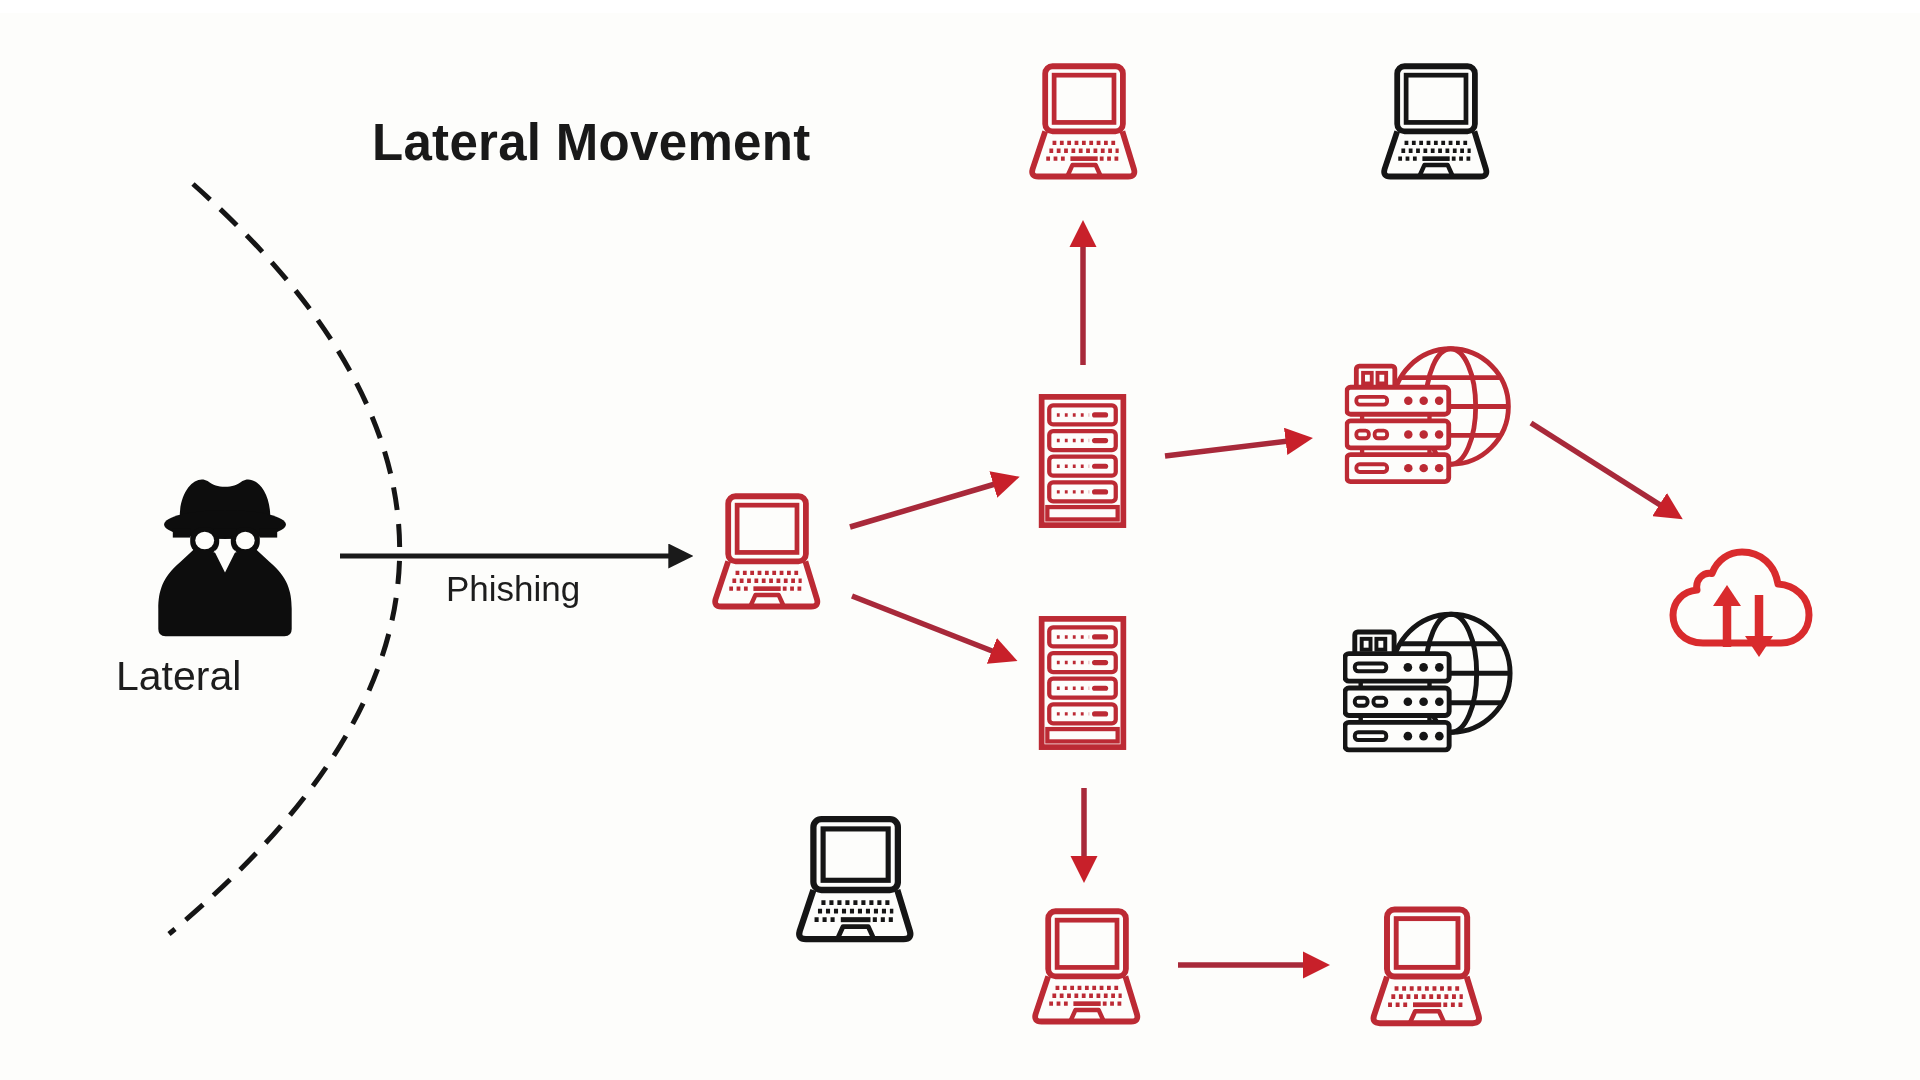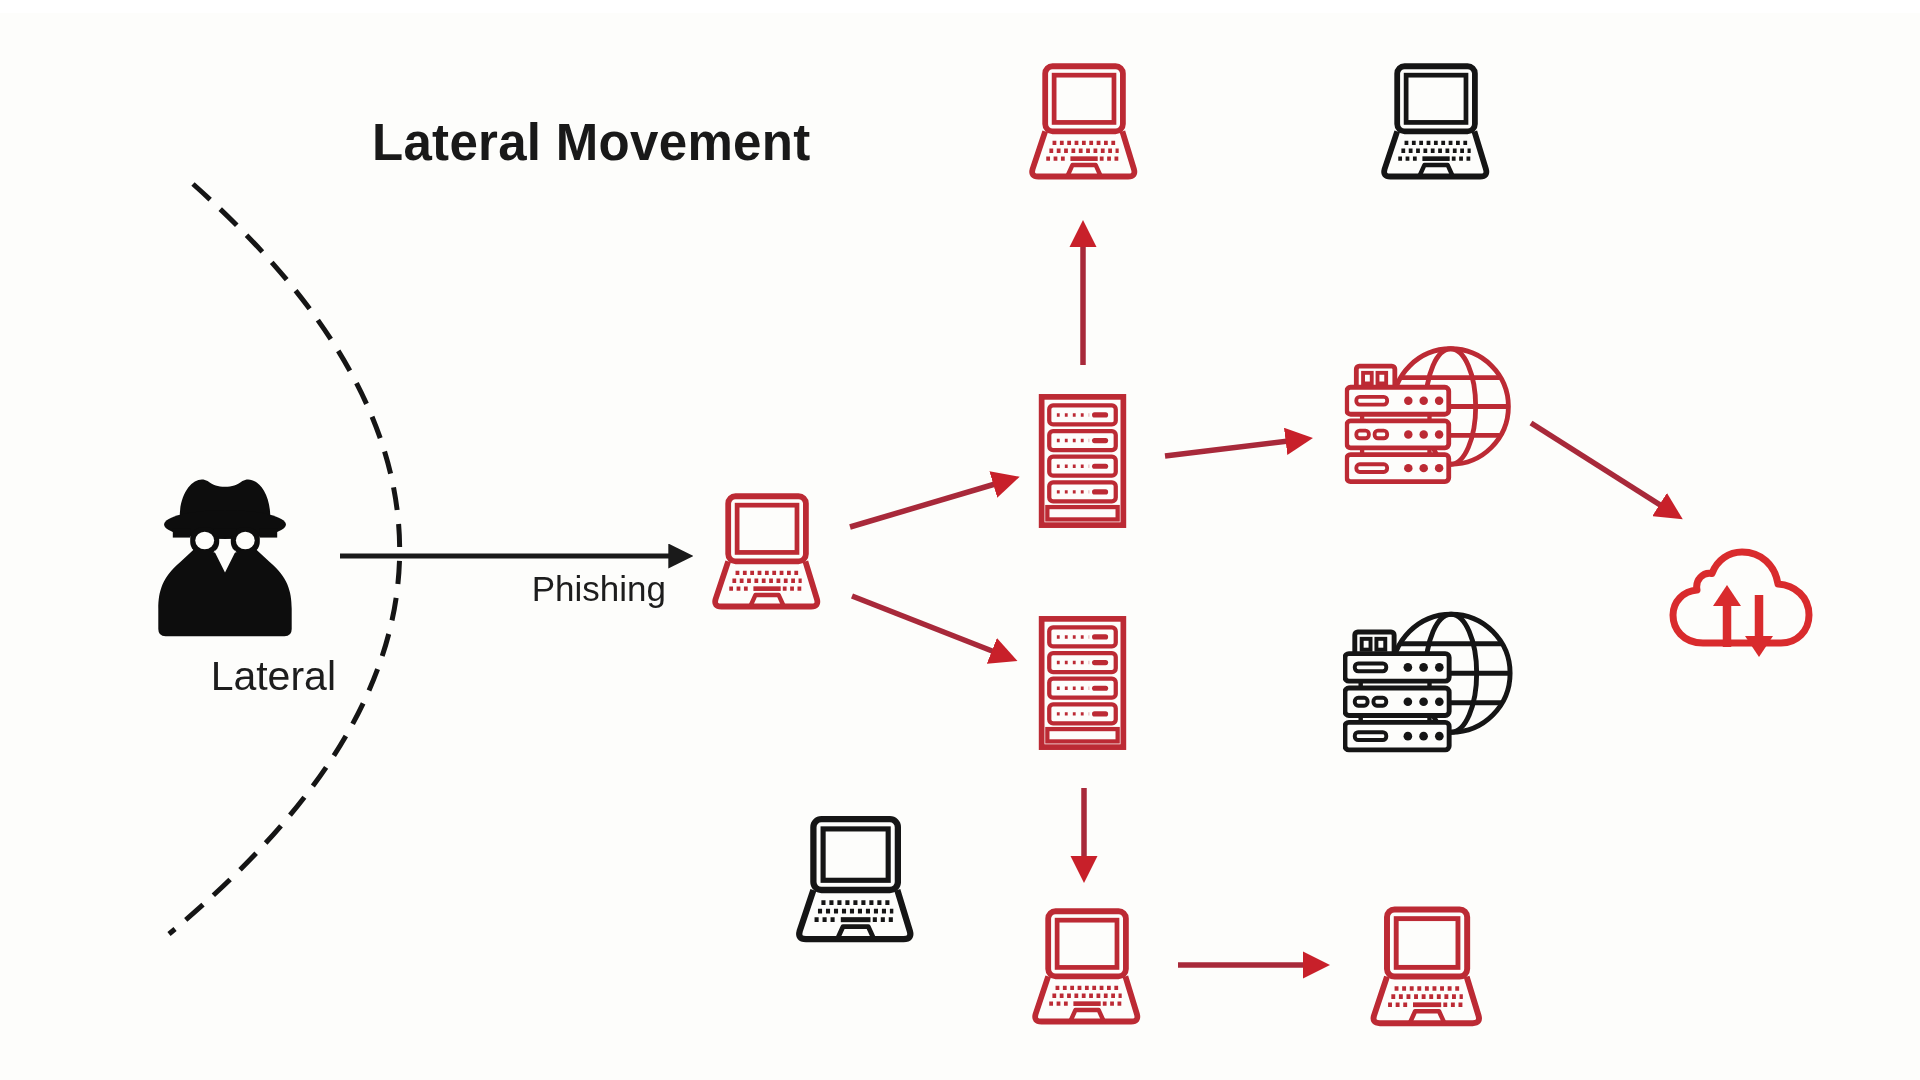--- a/index.html
+++ b/index.html
@@ -10,21 +10,21 @@
     margin-top:13px;
   }
   .layer { position:absolute; left:0; top:0; width:1920px; height:1080px; }
   .node { position:absolute; }
   .node svg { display:block; width:100%; height:100%; }
   .title {
     position:absolute; left:372px; top:100px;
     font-size:51px; font-weight:700; color:#191919; letter-spacing:0.3px;
   }
   .caption {
-    position:absolute; text-align:right; color:#1d1d1d;
+    position:absolute; text-align:left; color:#1d1d1d;
   }
   .hacker-caption { left:116px; top:640px; width:220px; font-size:41px; }
   .phishing-caption { left:446px; top:556px; width:220px; font-size:35px; }
 </style>
 </head>
 <body>
 
 <div class="canvas">
 
   <svg width="0" height="0" style="position:absolute" aria-hidden="true">

